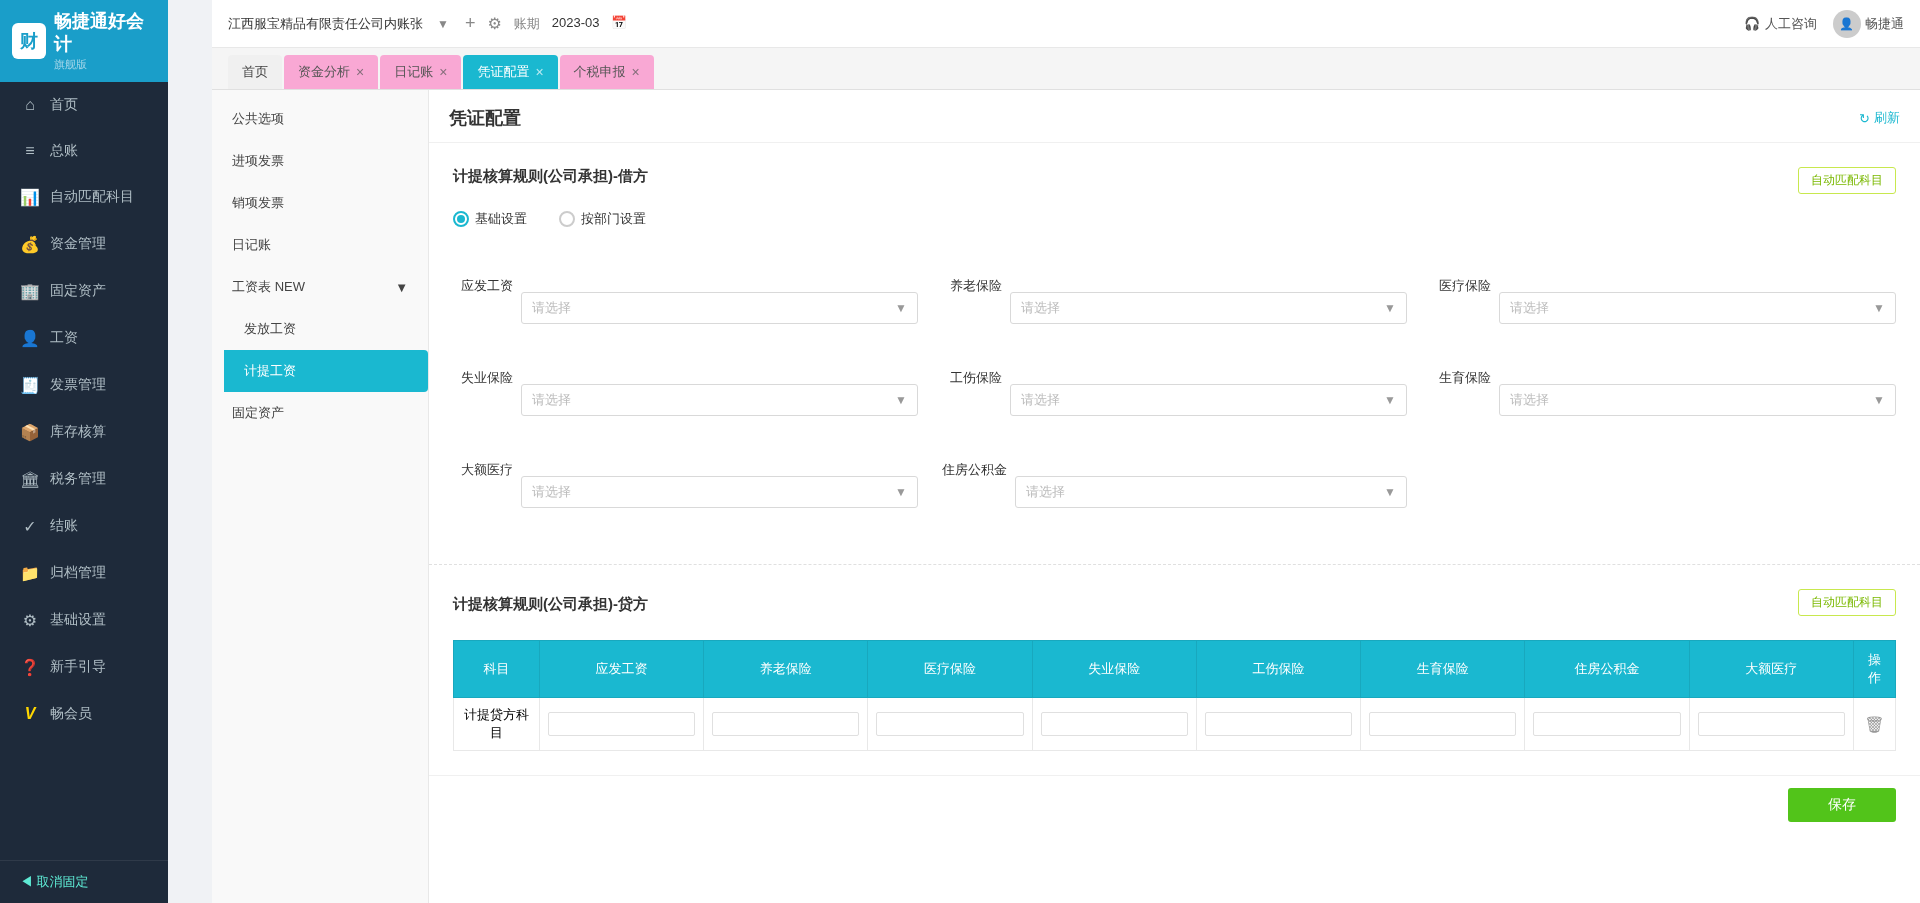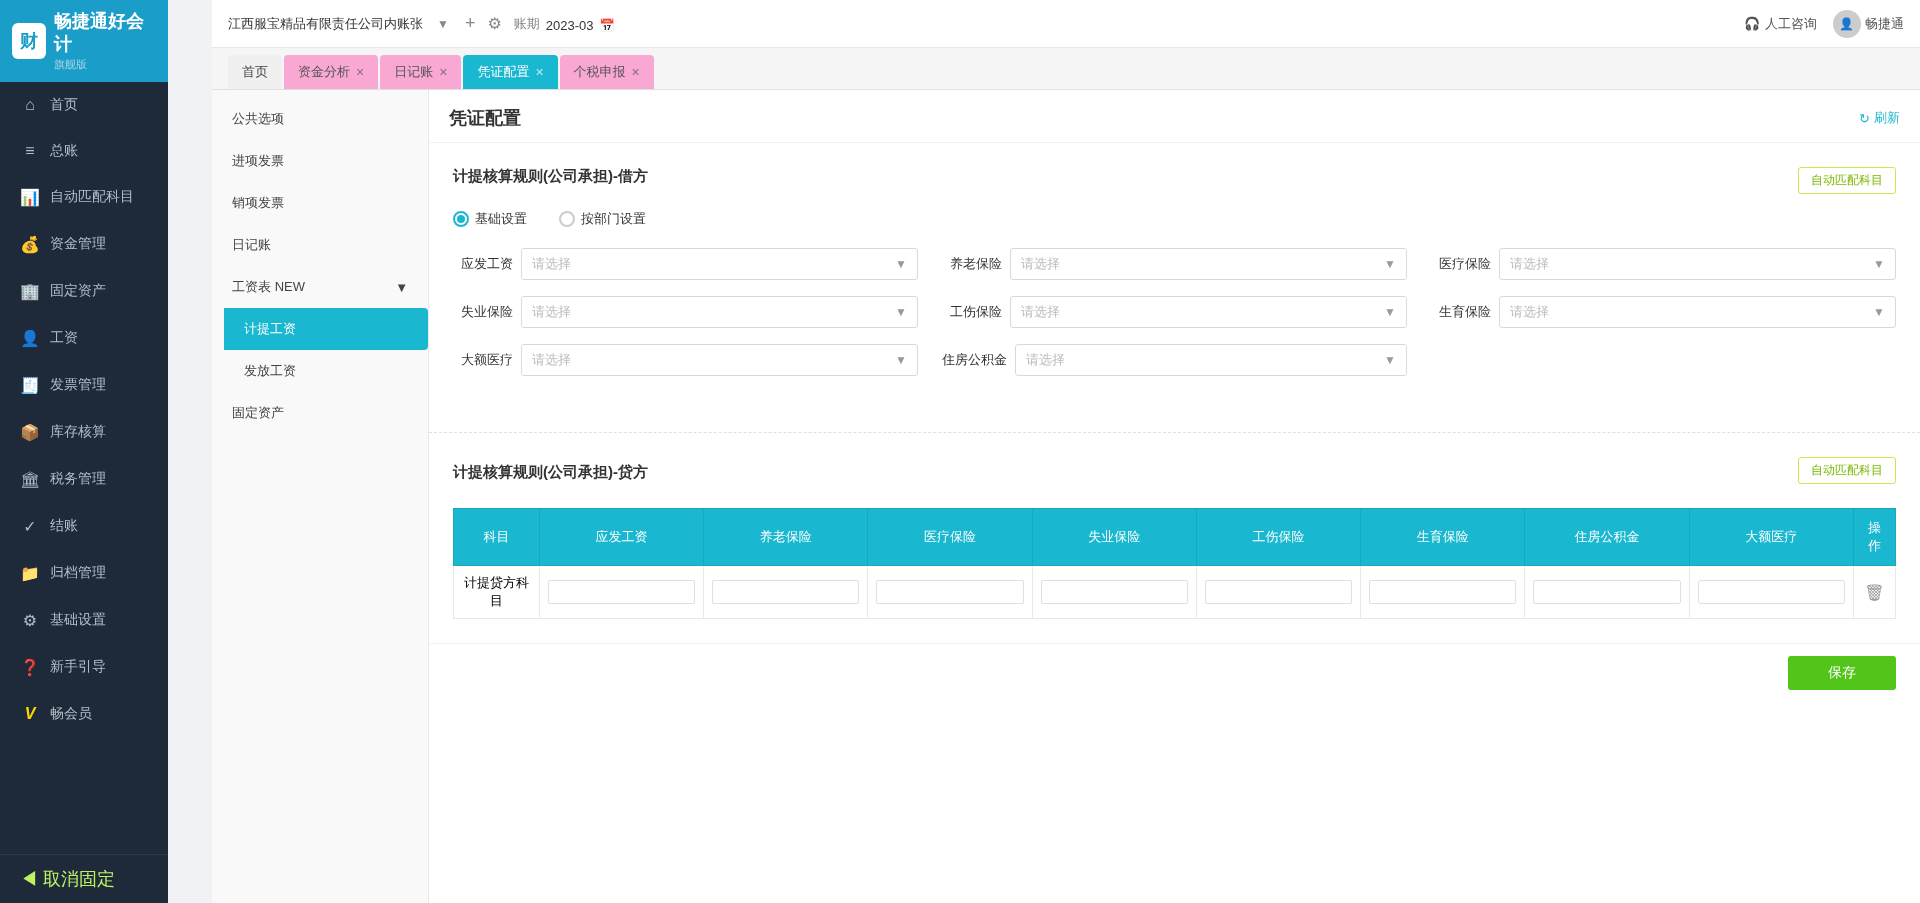--- a/index.html
+++ b/index.html
@@ -11,32 +11,32 @@
     
     .sidebar { width: 168px; background: #1e2a3a; display: flex; flex-direction: column; flex-shrink: 0; }
     .sidebar-logo { background: #1a9ec9; padding: 10px 12px; display: flex; align-items: center; gap: 8px; cursor: pointer; }
     .sidebar-logo-icon { width: 36px; height: 36px; background: white; border-radius: 6px; display: flex; align-items: center; justify-content: center; font-size: 18px; font-weight: bold; color: #1a9ec9; }
     .sidebar-logo-text { color: white; font-size: 18px; font-weight: bold; line-height: 1.3; }
     .sidebar-logo-sub { color: #a0d4e8; font-size: 11px; }
     .sidebar-nav { flex: 1; overflow-y: auto; }
     .sidebar-item { display: flex; align-items: center; gap: 10px; padding: 14px 20px; color: #b0bec5; cursor: pointer; font-size: 14px; transition: background 0.2s; }
     .sidebar-item .icon { font-size: 16px; width: 20px; text-align: center; }
     .sidebar-item span { font-size: 14px; }
-    .sidebar-footer { padding: 12px 20px; color: #bef264; font-size: 18px; cursor: pointer; display: flex; align-items: center; gap: 6px; border-top: 1px solid rgba(255,255,255,0.08); }
+    .sidebar-footer { padding: 12px 20px; color: #5eead4; font-size: 13px; cursor: pointer; display: flex; align-items: center; gap: 6px; border-top: 1px solid rgba(255,255,255,0.08); }
 
     
     .main { flex: 1; display: flex; flex-direction: column; overflow: hidden; padding-left: 44px; }
 
     
     .topbar { height: 48px; background: white; display: flex; align-items: center; padding: 0 16px; gap: 12px; border-bottom: 1px solid #e8e8e8; flex-shrink: 0; }
     .company-name { font-size: 13px; color: #333; }
     .topbar-dropdown { color: #888; cursor: pointer; font-size: 12px; margin-left: 2px; }
     .topbar-add { color: #888; cursor: pointer; font-size: 18px; margin-left: 4px; }
     .topbar-settings { color: #888; cursor: pointer; font-size: 16px; }
-    .topbar-period { display: flex; align-items: flex-end; gap: 6px; font-size: 13px; color: #333; }
+    .topbar-period { display: flex; align-items: flex-start; gap: 12px; font-size: 13px; color: #333; }
     .topbar-period .period-label { color: #888; }
     .topbar-calendar { color: #1a9ec9; cursor: pointer; }
     .topbar-right { margin-left: auto; display: flex; align-items: center; gap: 16px; }
     .topbar-service { display: flex; align-items: center; gap: 4px; font-size: 13px; color: #555; cursor: pointer; }
     .topbar-user { display: flex; align-items: center; gap: 4px; font-size: 13px; color: #555; cursor: pointer; }
     .avatar { width: 28px; height: 28px; border-radius: 50%; background: #ccc; display: flex; align-items: center; justify-content: center; font-size: 12px; color: white; }
 
     
     .tabs { height: 42px; background: #f5f5f5; display: flex; align-items: flex-end; padding: 0 16px; flex-shrink: 0; gap: 2px; border-bottom: 1px solid #e0e0e0; }
     .tab { padding: 8px 14px; font-size: 13px; cursor: pointer; border-radius: 4px 4px 0 0; color: #555; background: #f9a8d4; display: flex; align-items: center; gap: 6px; }
@@ -71,21 +71,21 @@
     .radio-group { display: flex; gap: 32px; margin-bottom: 20px; align-items: center; }
     .radio-option { display: flex; align-items: center; gap: 6px; cursor: pointer; font-size: 13px; color: #333; }
     .radio-circle { width: 16px; height: 16px; border-radius: 50%; border: 2px solid #1ab8d0; display: flex; align-items: center; justify-content: center; }
     .radio-circle.checked::after { content: ''; width: 8px; height: 8px; border-radius: 50%; background: #1ab8d0; display: block; }
     .radio-circle.unchecked { border-color: #ccc; }
 
     
     .form-row { display: flex; gap: 24px; margin-bottom: 16px; align-items: center; }
     .form-field { display: flex; align-items: center; gap: 8px; flex: 1; }
     .field-label { font-size: 13px; color: #333; white-space: nowrap; min-width: 60px; text-align: right; }
-    .field-select { flex: 1; height: 32px; border: 1px solid #d9d9d9; border-radius: 3px; display: flex; align-items: center; justify-content: space-between; padding: 0 10px; font-size: 13px; color: #bbb; cursor: pointer; background: white; }
+    .field-select { flex: 1; height: 32px; border: 1px solid #d9d9d9; border-radius: 3px; display: flex; align-items: center; justify-content: space-between; padding: 0 10px; font-size: 13px; color: #bbb; cursor: pointer; background: white; margin-top: 44px; }
     .field-select .chevron { color: #999; font-size: 12px; }
 
     
     .section-divider { border: none; border-top: 1px dashed #e0e0e0; margin: 16px 0 24px; }
 
     
     .section2 { padding: 0 24px 24px; position: relative; }
     .section2-header { display: flex; justify-content: space-between; align-items: center; margin-bottom: 12px; }
 
     
@@ -243,25 +243,25 @@
           </div>
         <div class="sub-nav-group">
           <div class="sub-nav-group-toggle">
             <span>
               <span>工资表</span>
               <span class="new-badge">NEW</span>
             </span>
             <span>▼</span>
           </div>
           <div class="sub-nav-children">
+            <div class="sub-nav-item">
+                <span>发放工资</span>
+              </div>
             <div class="sub-nav-item active">
                 <span>计提工资</span>
-              </div>
-            <div class="sub-nav-item">
-                <span>发放工资</span>
               </div>
           </div>
         </div>
         <div class="sub-nav-item">
             <span>固定资产</span>
           </div>
       </div>
 
       <div class="page-content">
         <div class="page-header">

